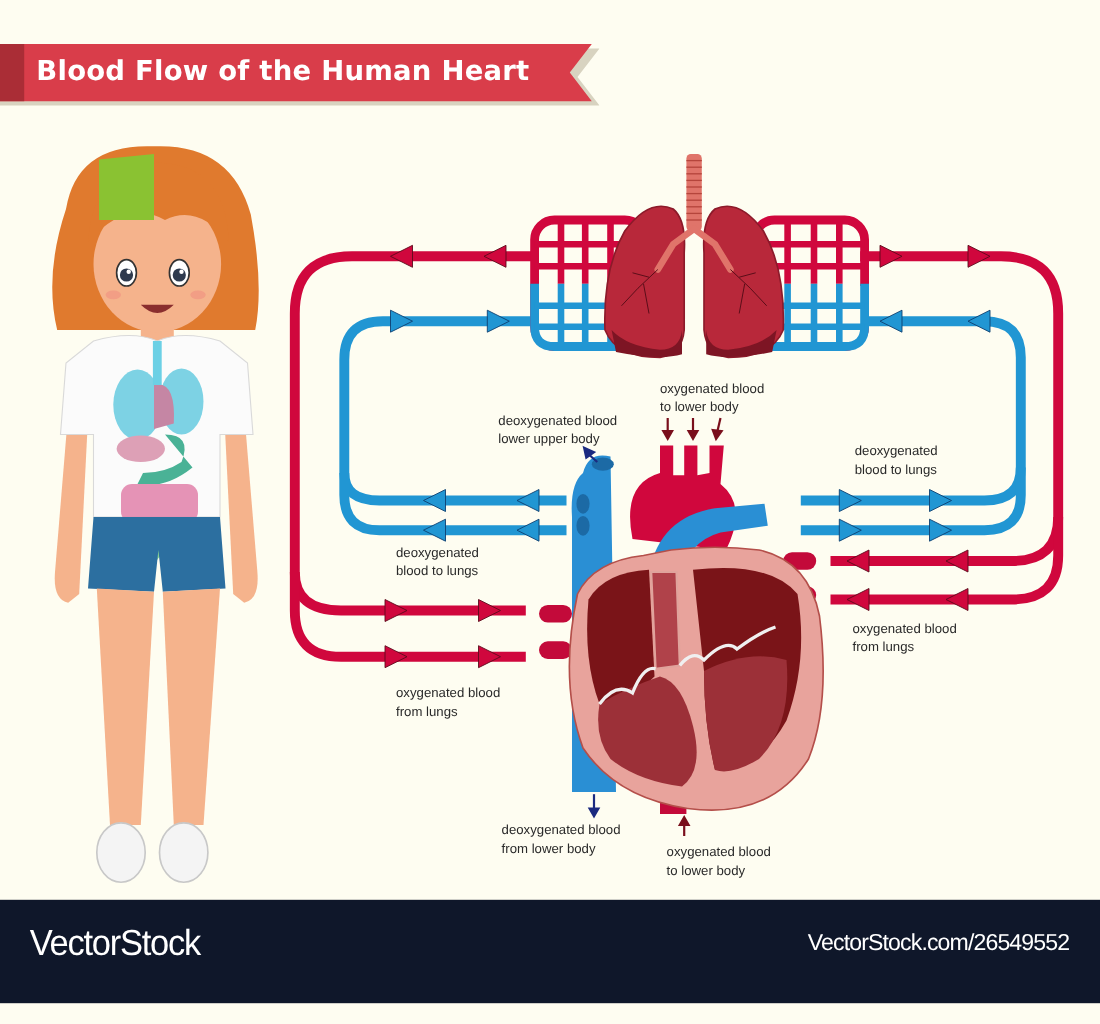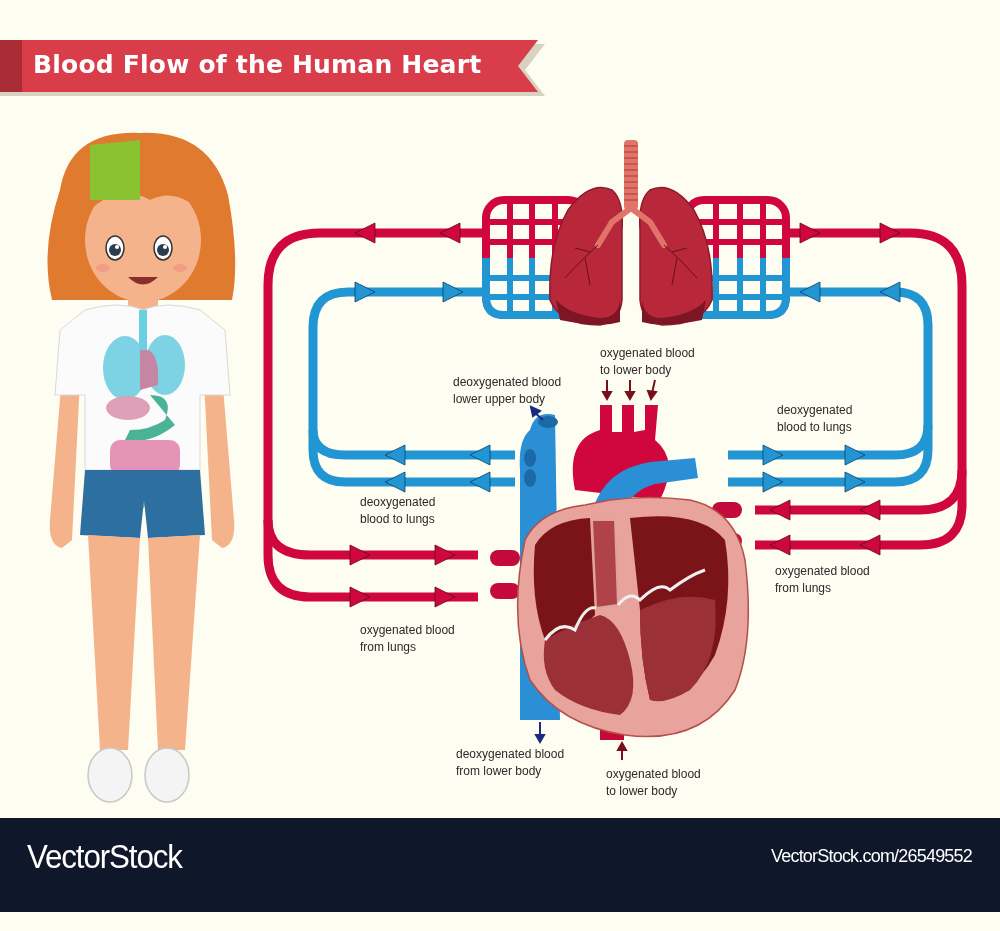--- a/index.html
+++ b/index.html
@@ -26,21 +26,21 @@
     position: absolute; left: 0; top: 818px; width: 1000px; height: 94px;
     background: #0f172a;
   }
   .footer-brand {
     position: absolute; left: 27px; top: 20px; color: #fff;
     font-family: "Liberation Sans", sans-serif; font-size: 33px;
     letter-spacing: -1.2px; transform: scaleX(0.95); transform-origin: left;
   }
   .footer-id {
     position: absolute; right: 28px; top: 28px; color: #fff;
-    font-family: "Liberation Sans", sans-serif; font-size: 18px;
+    font-family: "Liberation Sans", sans-serif; font-size: 21px;
     letter-spacing: -0.8px;
   }
 </style>
 </head>
 <body>
 
 <div class="banner">
   <svg width="545" height="60">
     <polygon points="0,4 545,4 525,30 545,56 0,56" fill="#d8d3c0"></polygon>
     <polygon points="0,0 538,0 518,26 538,52 0,52" fill="#d93d4a"></polygon>

